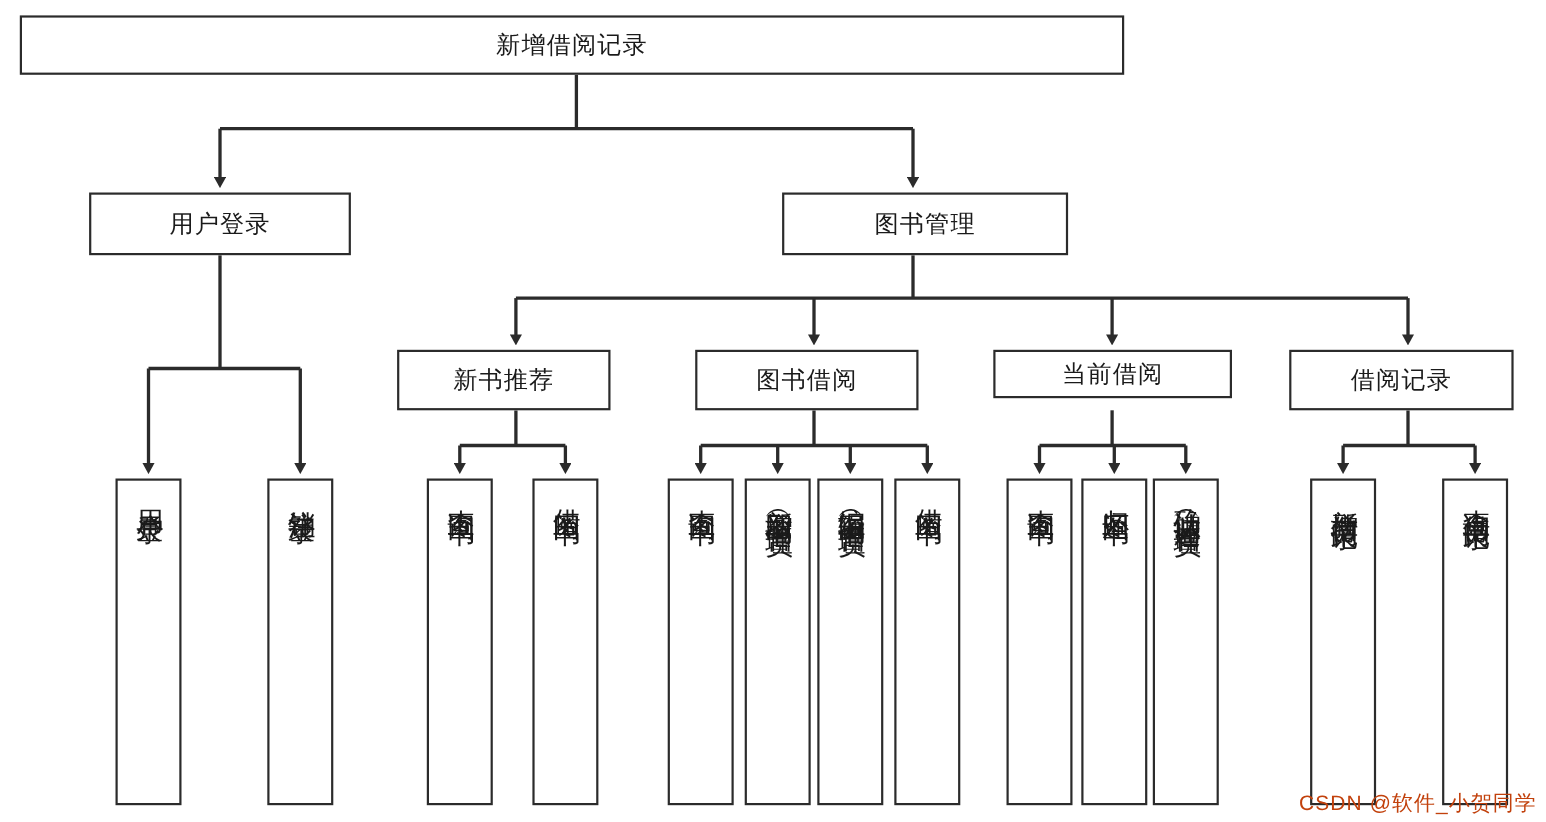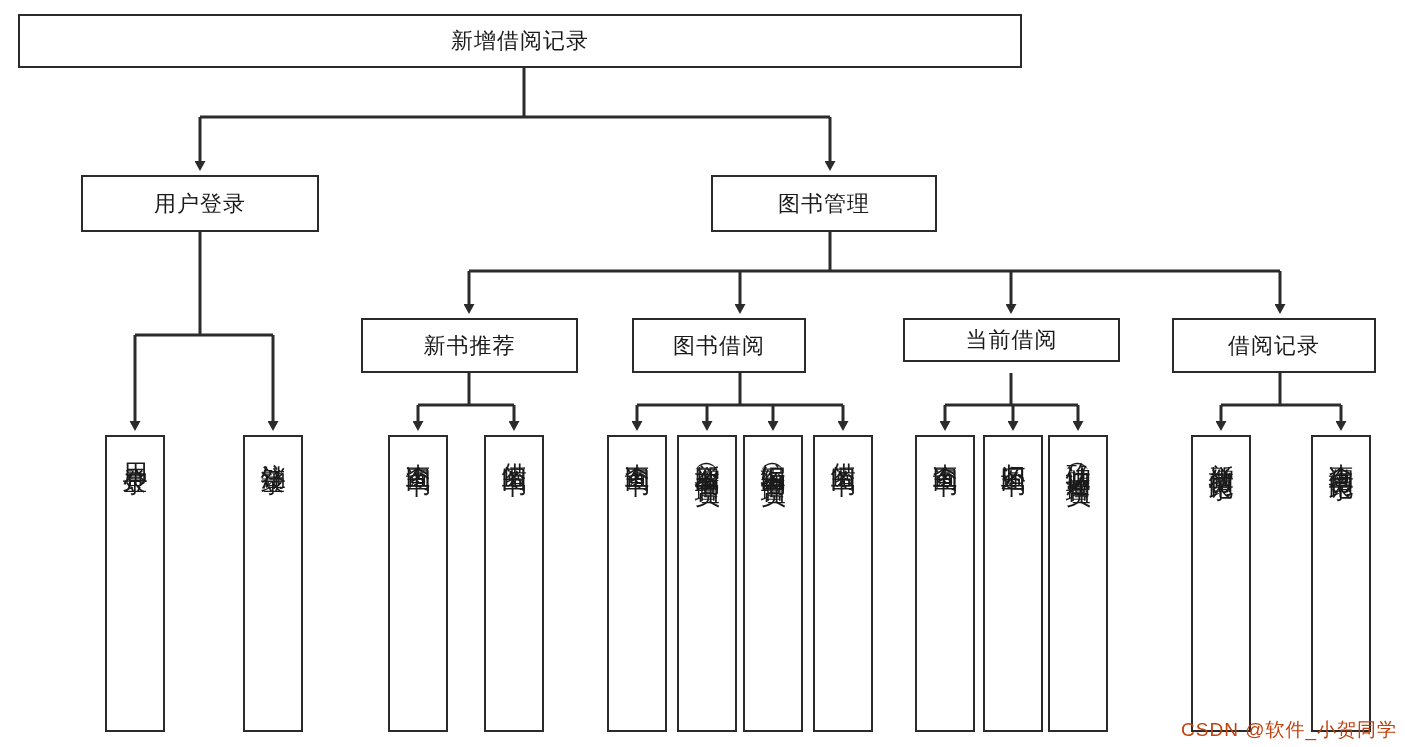--- a/index.html
+++ b/index.html
@@ -119,28 +119,28 @@
     </g>
   </svg>
 
   <div class="node horizontal" id="node-root" style="left: 18px; top: 14px; width: 1004px; height: 54px;">
     <span class="node-label">新增借阅记录</span>
   </div>
 
   <div class="node horizontal" id="node-l2-0" style="left: 81px; top: 175px; width: 238px; height: 57px;">
     <span class="node-label">用户登录</span>
   </div>
-  <div class="node horizontal" id="node-l2-1" style="left: 711px; top: 175px; width: 226px; height: 57px;">
+  <div class="node horizontal" id="node-l2-1" style="left: 711px; top: 175px; width: 260px; height: 57px;">
     <span class="node-label">图书管理</span>
   </div>
 
-  <div class="node horizontal" id="node-l3-0" style="left: 361px; top: 318px; width: 217px; height: 55px; text-align: right;">
+  <div class="node horizontal" id="node-l3-0" style="left: 361px; top: 318px; width: 194px; height: 55px; text-align: right;">
     <span class="node-label">新书推荐</span>
   </div>
-  <div class="node horizontal" id="node-l3-1" style="left: 632px; top: 318px; width: 174px; height: 55px;">
+  <div class="node horizontal" id="node-l3-1" style="left: 632px; top: 318px; width: 203px; height: 55px;">
     <span class="node-label">图书借阅</span>
   </div>
   <div class="node horizontal" id="node-l3-2" style="left: 903px; top: 318px; width: 217px; height: 44px;">
     <span class="node-label">当前借阅</span>
   </div>
   <div class="node horizontal" id="node-l3-3" style="left: 1172px; top: 318px; width: 204px; height: 55px;">
     <span class="node-label">借阅记录</span>
   </div>
 
   <div class="node vertical" id="node-leaf-0" style="left: 105px; top: 435px; width: 60px; height: 297px;">

